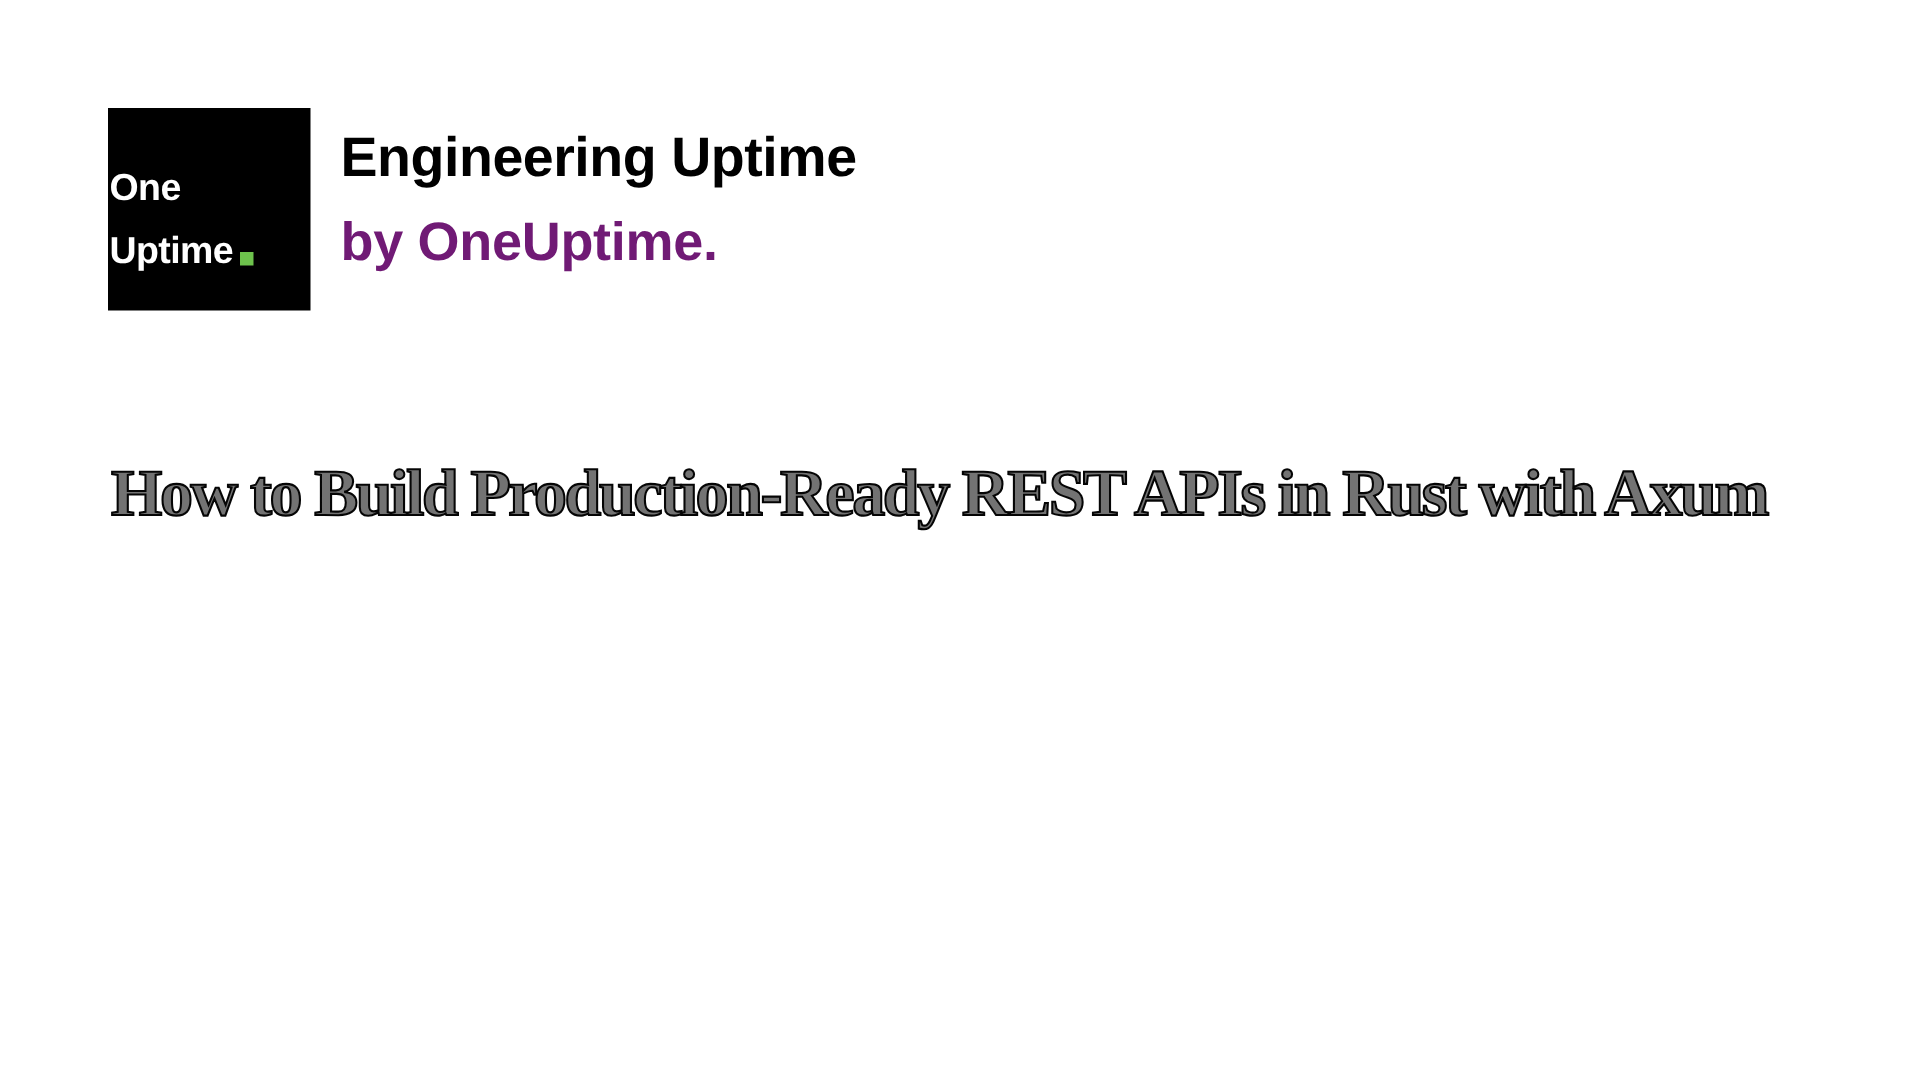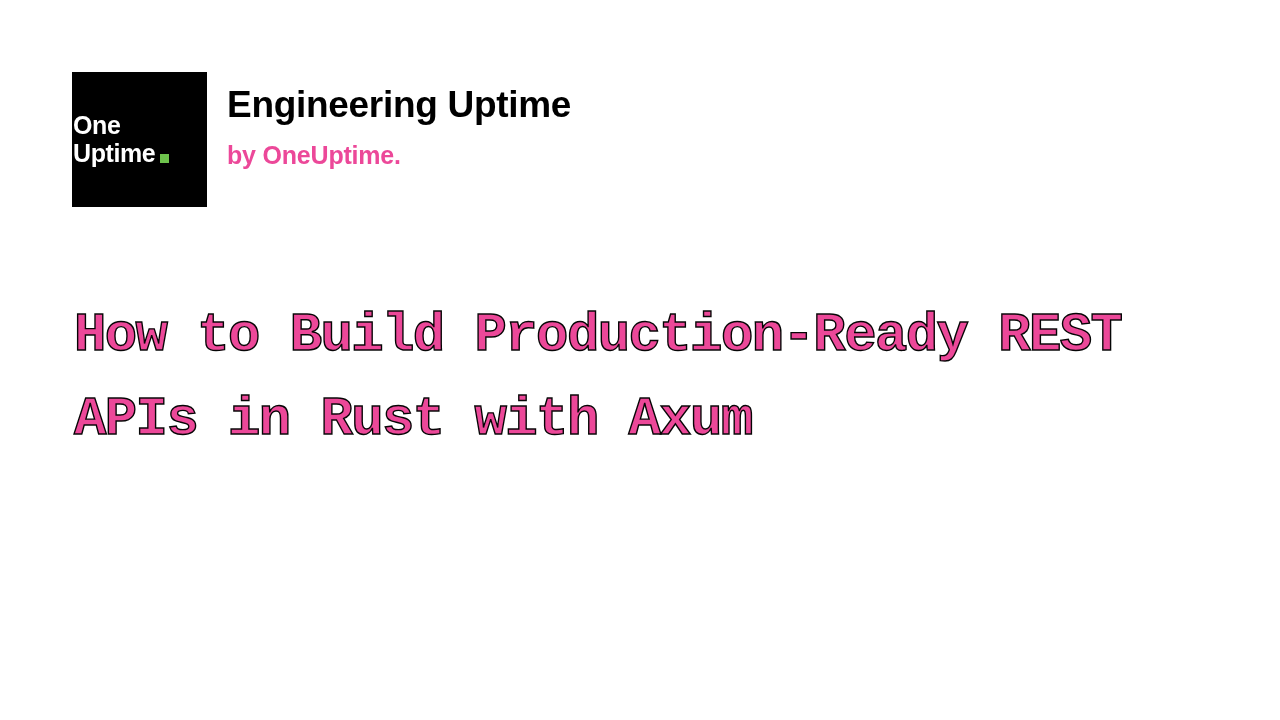--- a/index.html
+++ b/index.html
@@ -58,21 +58,21 @@
     font-weight: 700;
     font-size: 25px;
     letter-spacing: -0.4px;
     white-space: nowrap;
   }
 
   .logo-line-two {
     display: flex;
     flex-direction: row;
     align-items: flex-end;
-    margin-top: 3px;
+    margin-top: 17px;
     text-align: center;
   }
 
   .logo-dot {
     width: 9px;
     height: 9px;
     background: #6dc24c;
     display: inline-block;
     margin-left: 5px;
     margin-bottom: 3px;
@@ -92,39 +92,39 @@
     font-size: 37px;
     font-weight: 700;
     color: #000000;
     line-height: 1.0;
     letter-spacing: -0.3px;
     white-space: nowrap;
   }
 
   .brand-subtitle {
     font-family: "Liberation Sans", "DejaVu Sans", sans-serif;
-    font-size: 25px;
+    font-size: 36px;
     font-weight: 700;
-    color: #ec4899;
+    color: #701a75;
     line-height: 1.0;
     margin-top: 20px;
     letter-spacing: -0.2px;
     white-space: nowrap;
   }
 
   
   .article-title {
     position: absolute;
     left: 74px;
     top: 258px;
     width: 1120px;
-    font-family: Liberation Mono, monospace;
-    font-size: 54px;
+    font-family: Liberation Serif, serif;
+    font-size: 44px;
     font-weight: 700;
-    color: #ec4899;
+    color: #737373;
     line-height: 84px;
     letter-spacing: -1.6px;
     -webkit-text-stroke: 1.4px #050505;
   }
 </style>
 </head>
 <body>
 
 <div class="page">
 

